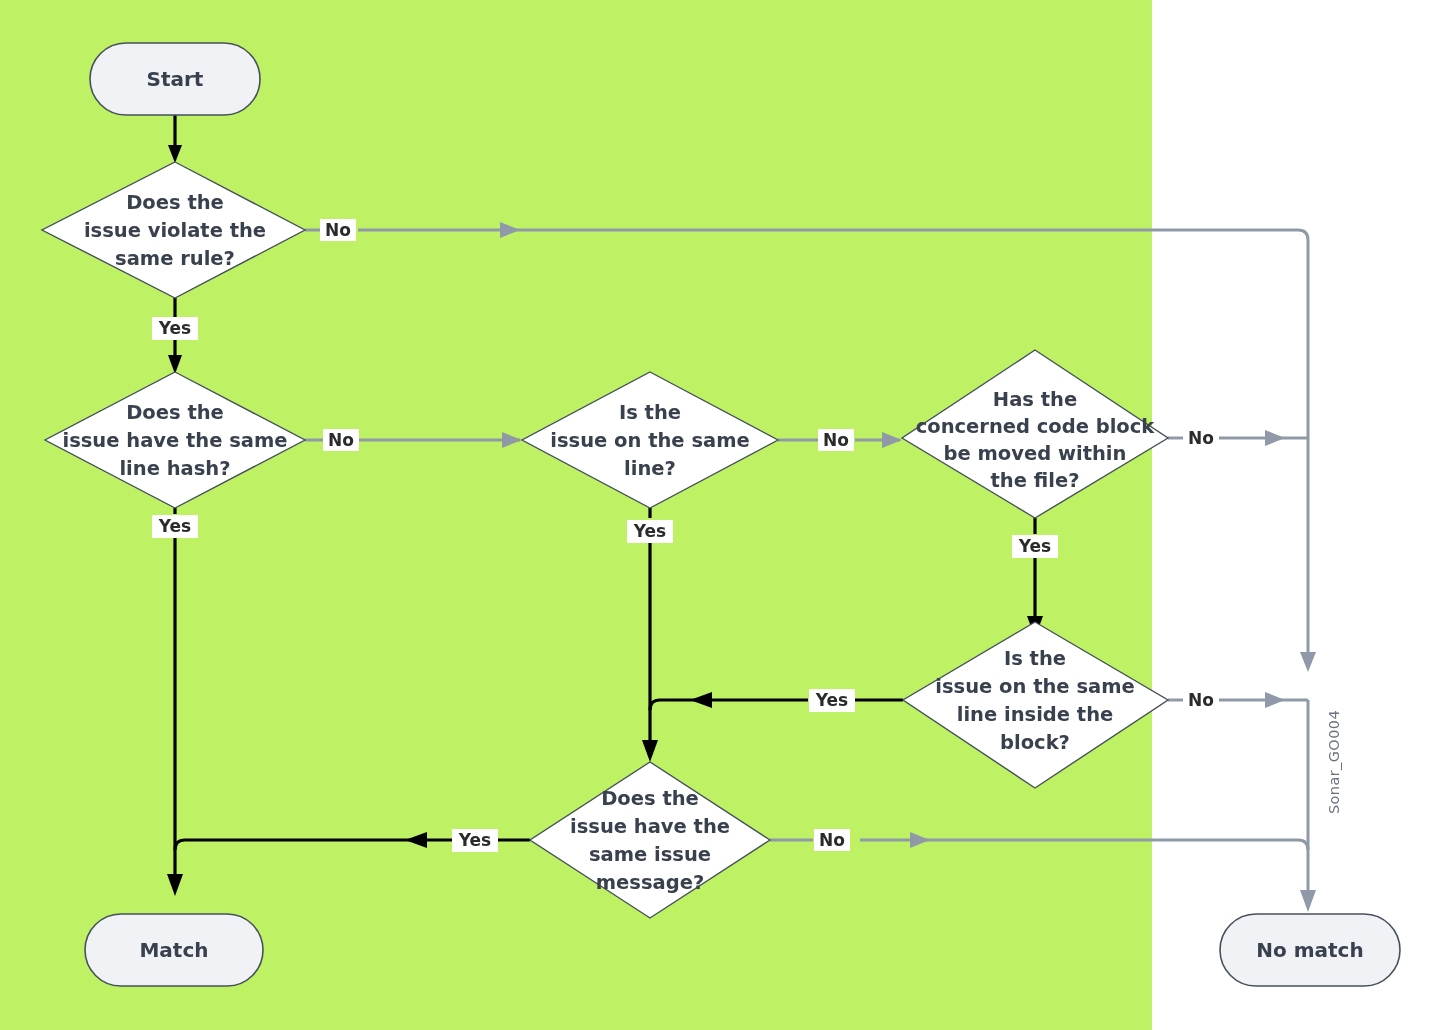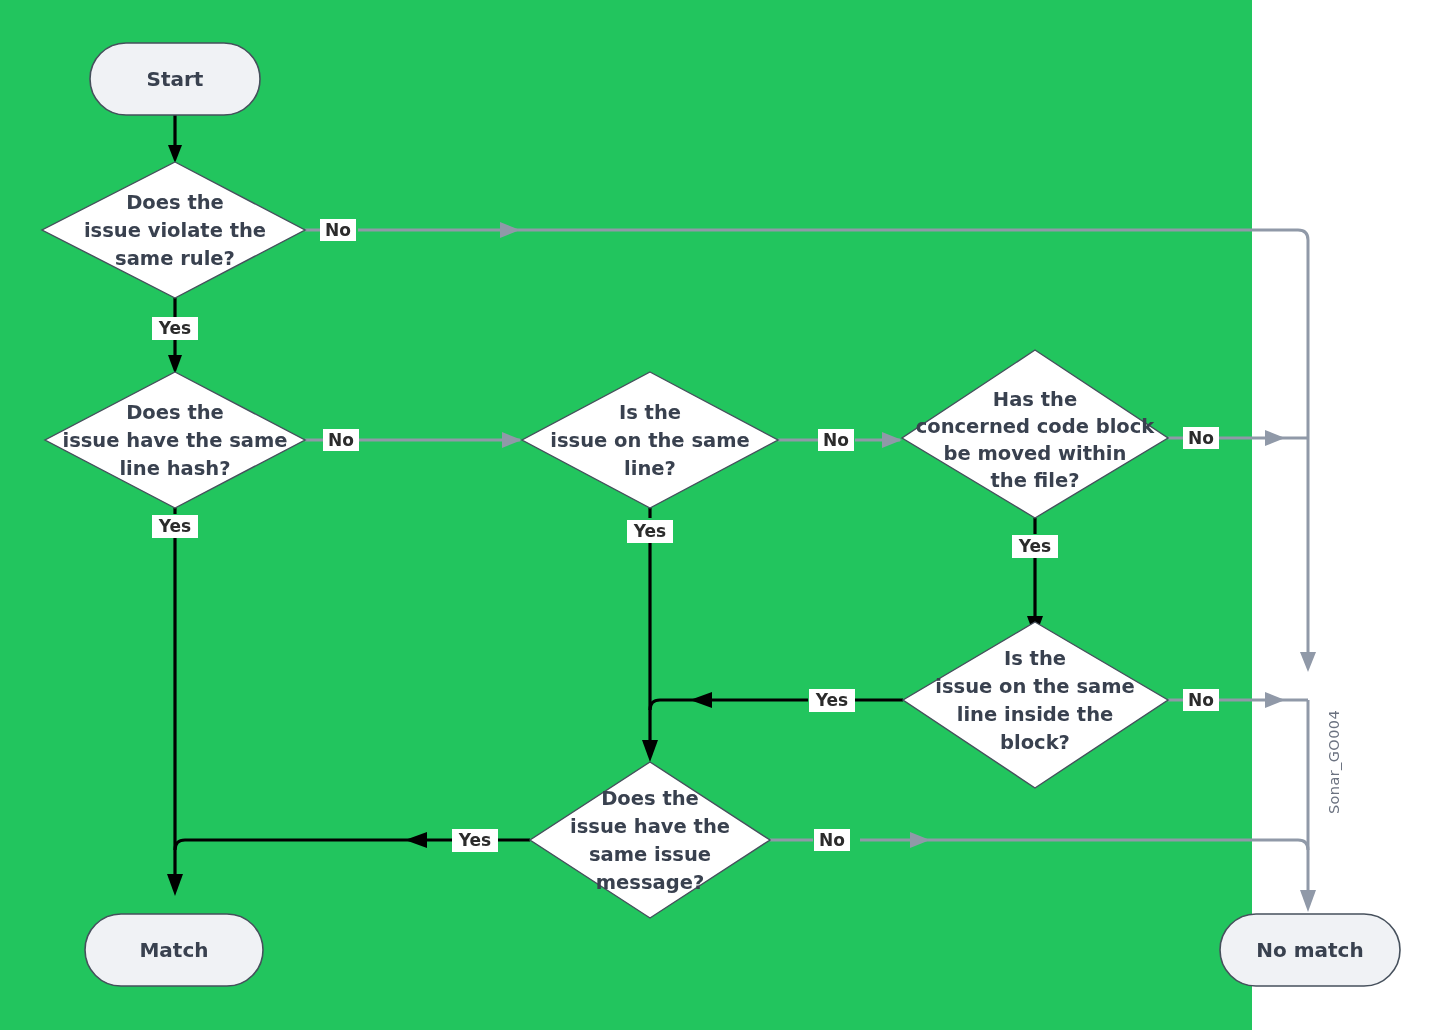--- a/index.html
+++ b/index.html
@@ -8,23 +8,23 @@
     background: #ffffff;
   }
   body {
     width: 1440px;
     height: 1030px;
     font-family: "DejaVu Sans", sans-serif;
     overflow: hidden;
   }
   #canvas {
     position: relative;
-    width: 1252px;
+    width: 1152px;
     height: 1030px;
-    background: #22c55e;
+    background: #bef264;
   }
   svg.flow {
     position: absolute;
     top: 0;
     left: 0;
     width: 1440px;
     height: 1030px;
   }
   .node-shape-terminal {
     fill: #f0f2f5;

